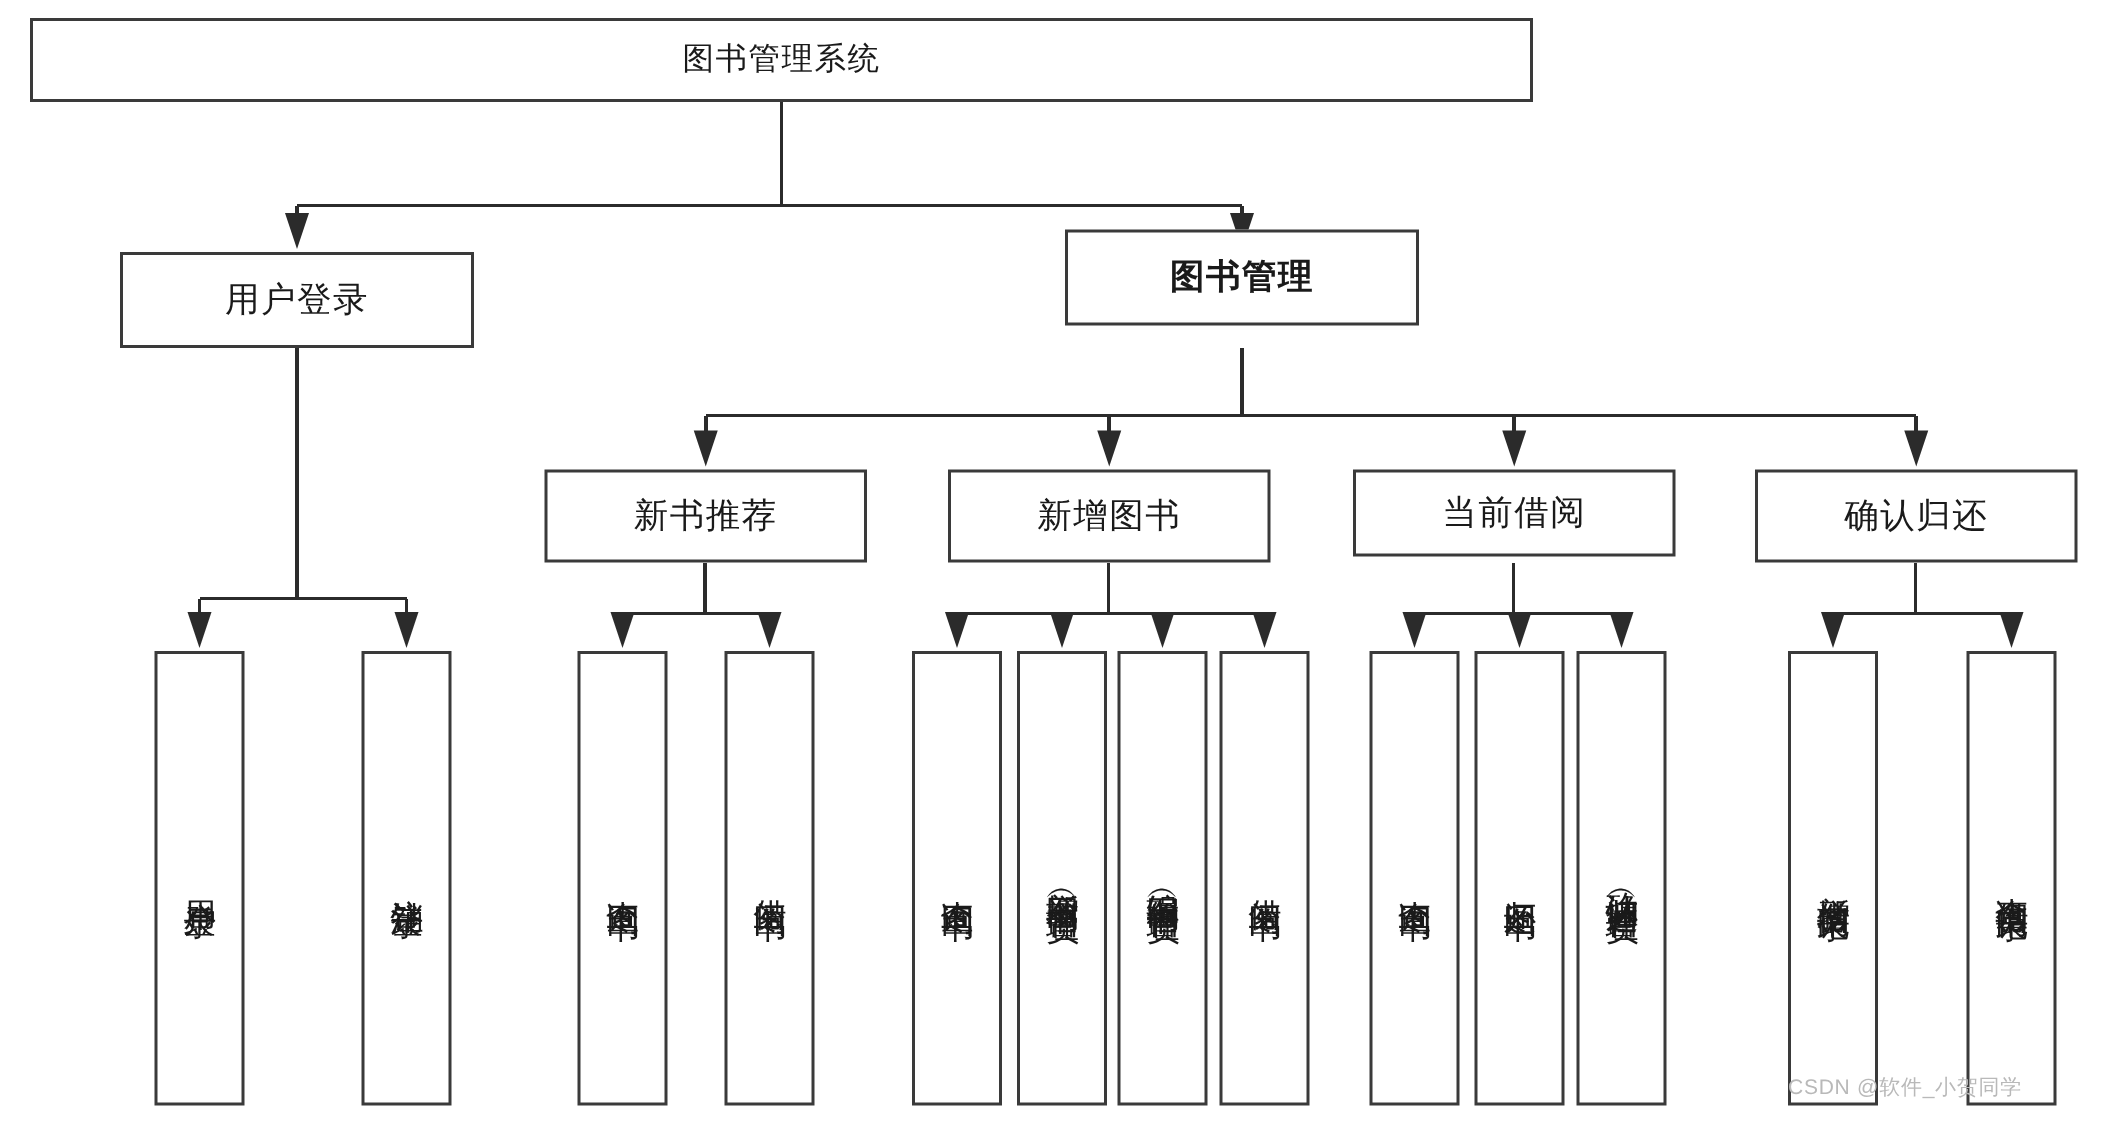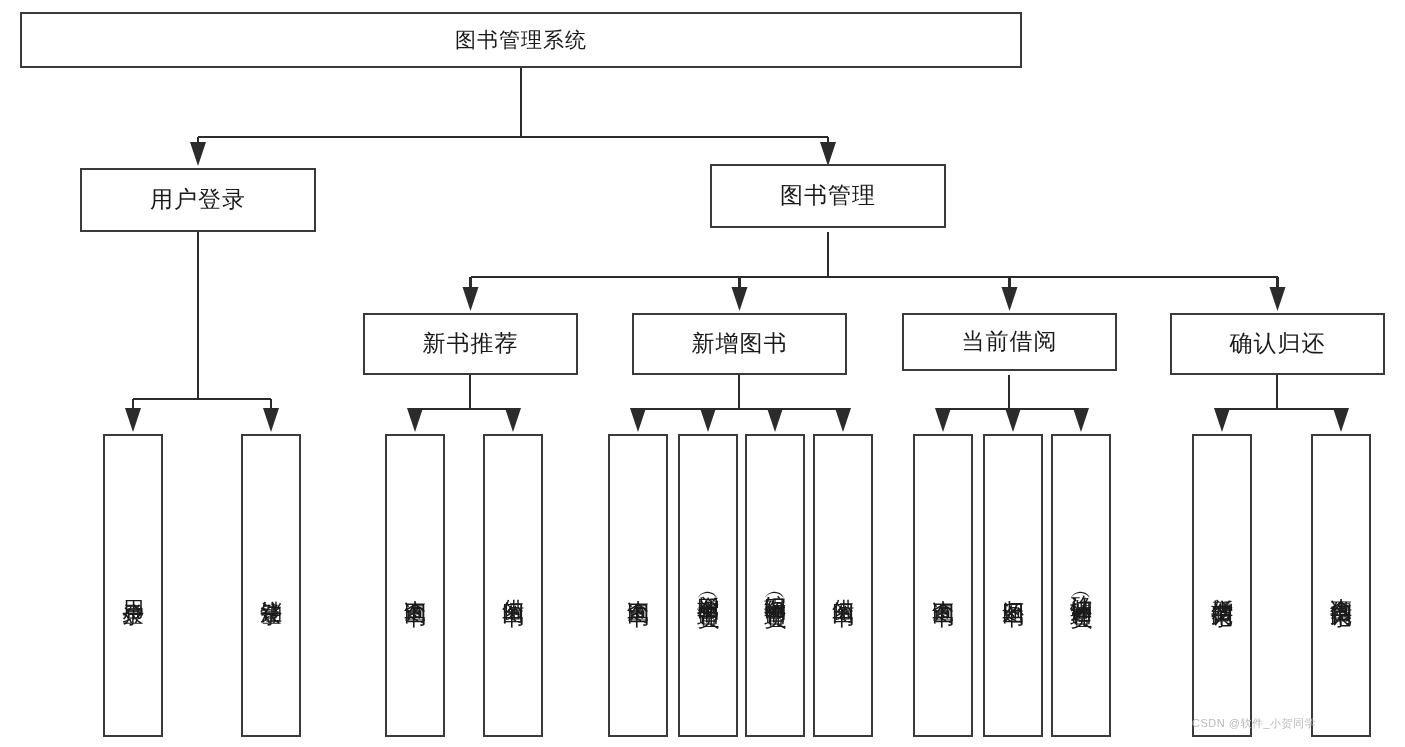--- a/index.html
+++ b/index.html
@@ -54,21 +54,21 @@
     writing-mode: vertical-rl;
     text-orientation: upright;
     font-size: 22px;
     line-height: 1.12;
     letter-spacing: 2px;
     white-space: nowrap;
     -webkit-text-orientation: upright;
   }
   .watermark {
     position: absolute;
-    font-size: 11px;
+    font-size: 14px;
     color: #b9b9b9;
     white-space: nowrap;
     letter-spacing: 0.5px;
   }
 </style>
 </head>
 <body>
 
 <div id="canvas">
 
@@ -127,21 +127,21 @@
       <polygon points="1333,408 1349,408 1341,432" fill="#2b2b2b"></polygon>
     </svg>
 
   <div id="nodes">
       <div class="node root horiz" style="left: 20px; top: 12px; width: 1002px; height: 56px; border-color: rgb(58, 58, 58); background: rgb(255, 255, 255); color: rgb(26, 26, 26);">
         <span>图书管理系统</span>
       </div>
       <div class="node lvl2 horiz" style="left: 80px; top: 168px; width: 236px; height: 64px; border-color: rgb(58, 58, 58); background: rgb(255, 255, 255); color: rgb(26, 26, 26);">
         <span>用户登录</span>
       </div>
-      <div class="node lvl2 horiz" style="left: 710px; top: 164px; width: 236px; height: 64px; border-color: rgb(58, 58, 58); background: rgb(255, 255, 255); color: rgb(26, 26, 26);">
+      <div class="node lvl2 horiz" style="left: 710px; top: 153px; width: 236px; height: 64px; border-color: rgb(58, 58, 58); background: rgb(255, 255, 255); color: rgb(26, 26, 26); font-weight: bold;">
         <span>图书管理</span>
       </div>
       <div class="node lvl3 horiz" style="left: 363px; top: 313px; width: 215px; height: 62px; border-color: rgb(58, 58, 58); background: rgb(255, 255, 255); color: rgb(26, 26, 26);">
         <span>新书推荐</span>
       </div>
       <div class="node lvl3 horiz" style="left: 632px; top: 313px; width: 215px; height: 62px; border-color: rgb(58, 58, 58); background: rgb(255, 255, 255); color: rgb(26, 26, 26);">
         <span>新增图书</span>
       </div>
       <div class="node lvl3 horiz" style="left: 902px; top: 313px; width: 215px; height: 58px; border-color: rgb(58, 58, 58); background: rgb(255, 255, 255); color: rgb(26, 26, 26);">
         <span>当前借阅</span>

